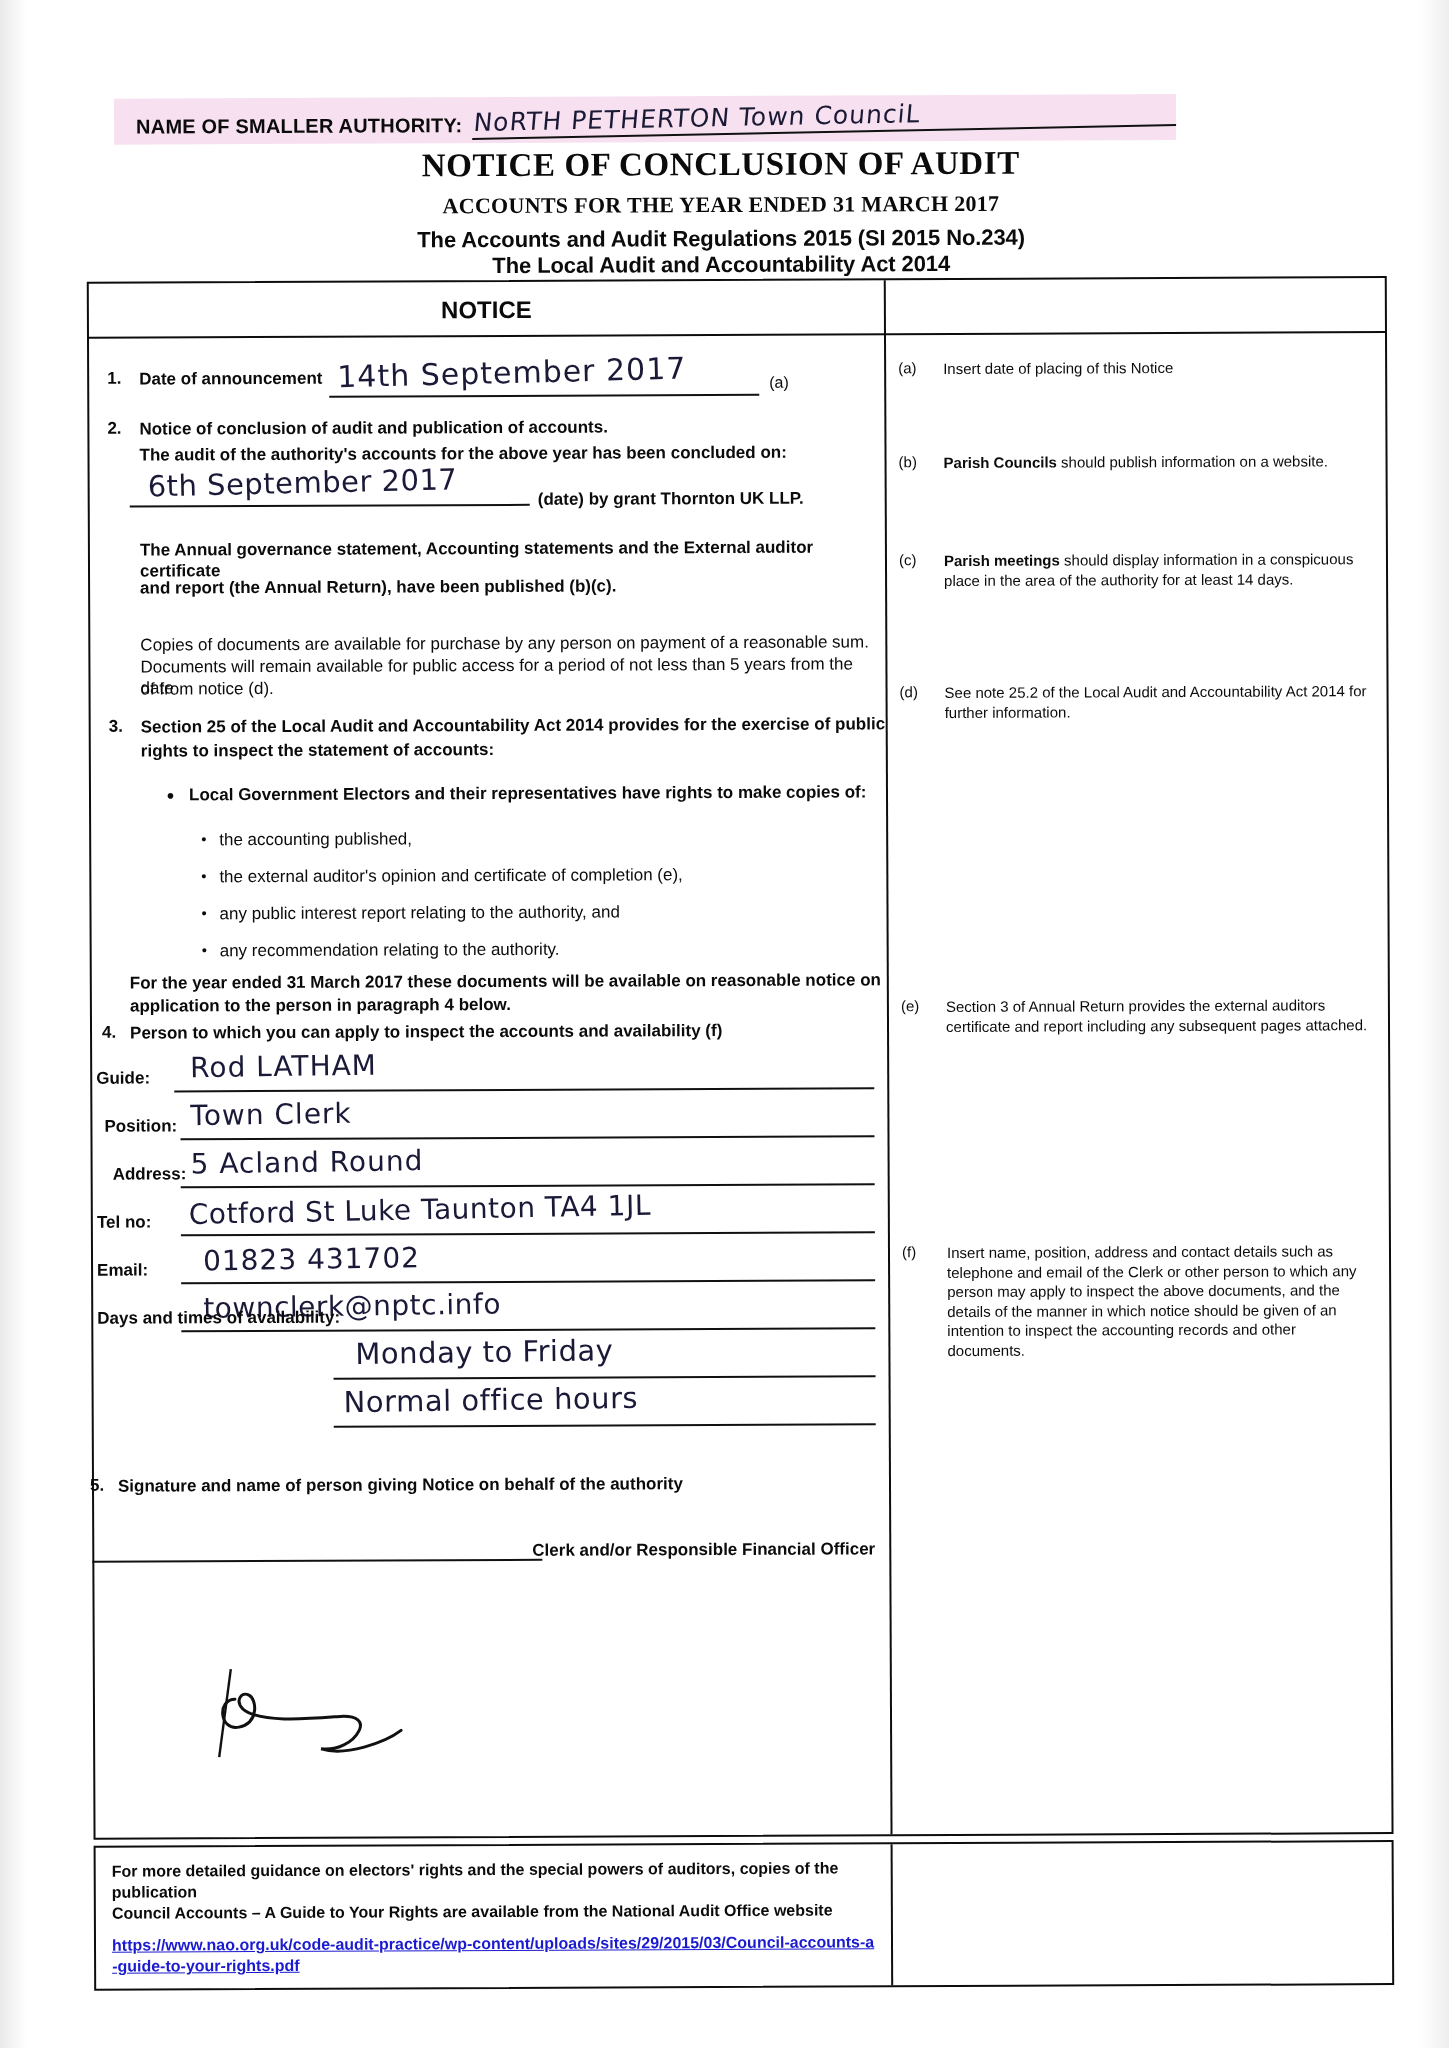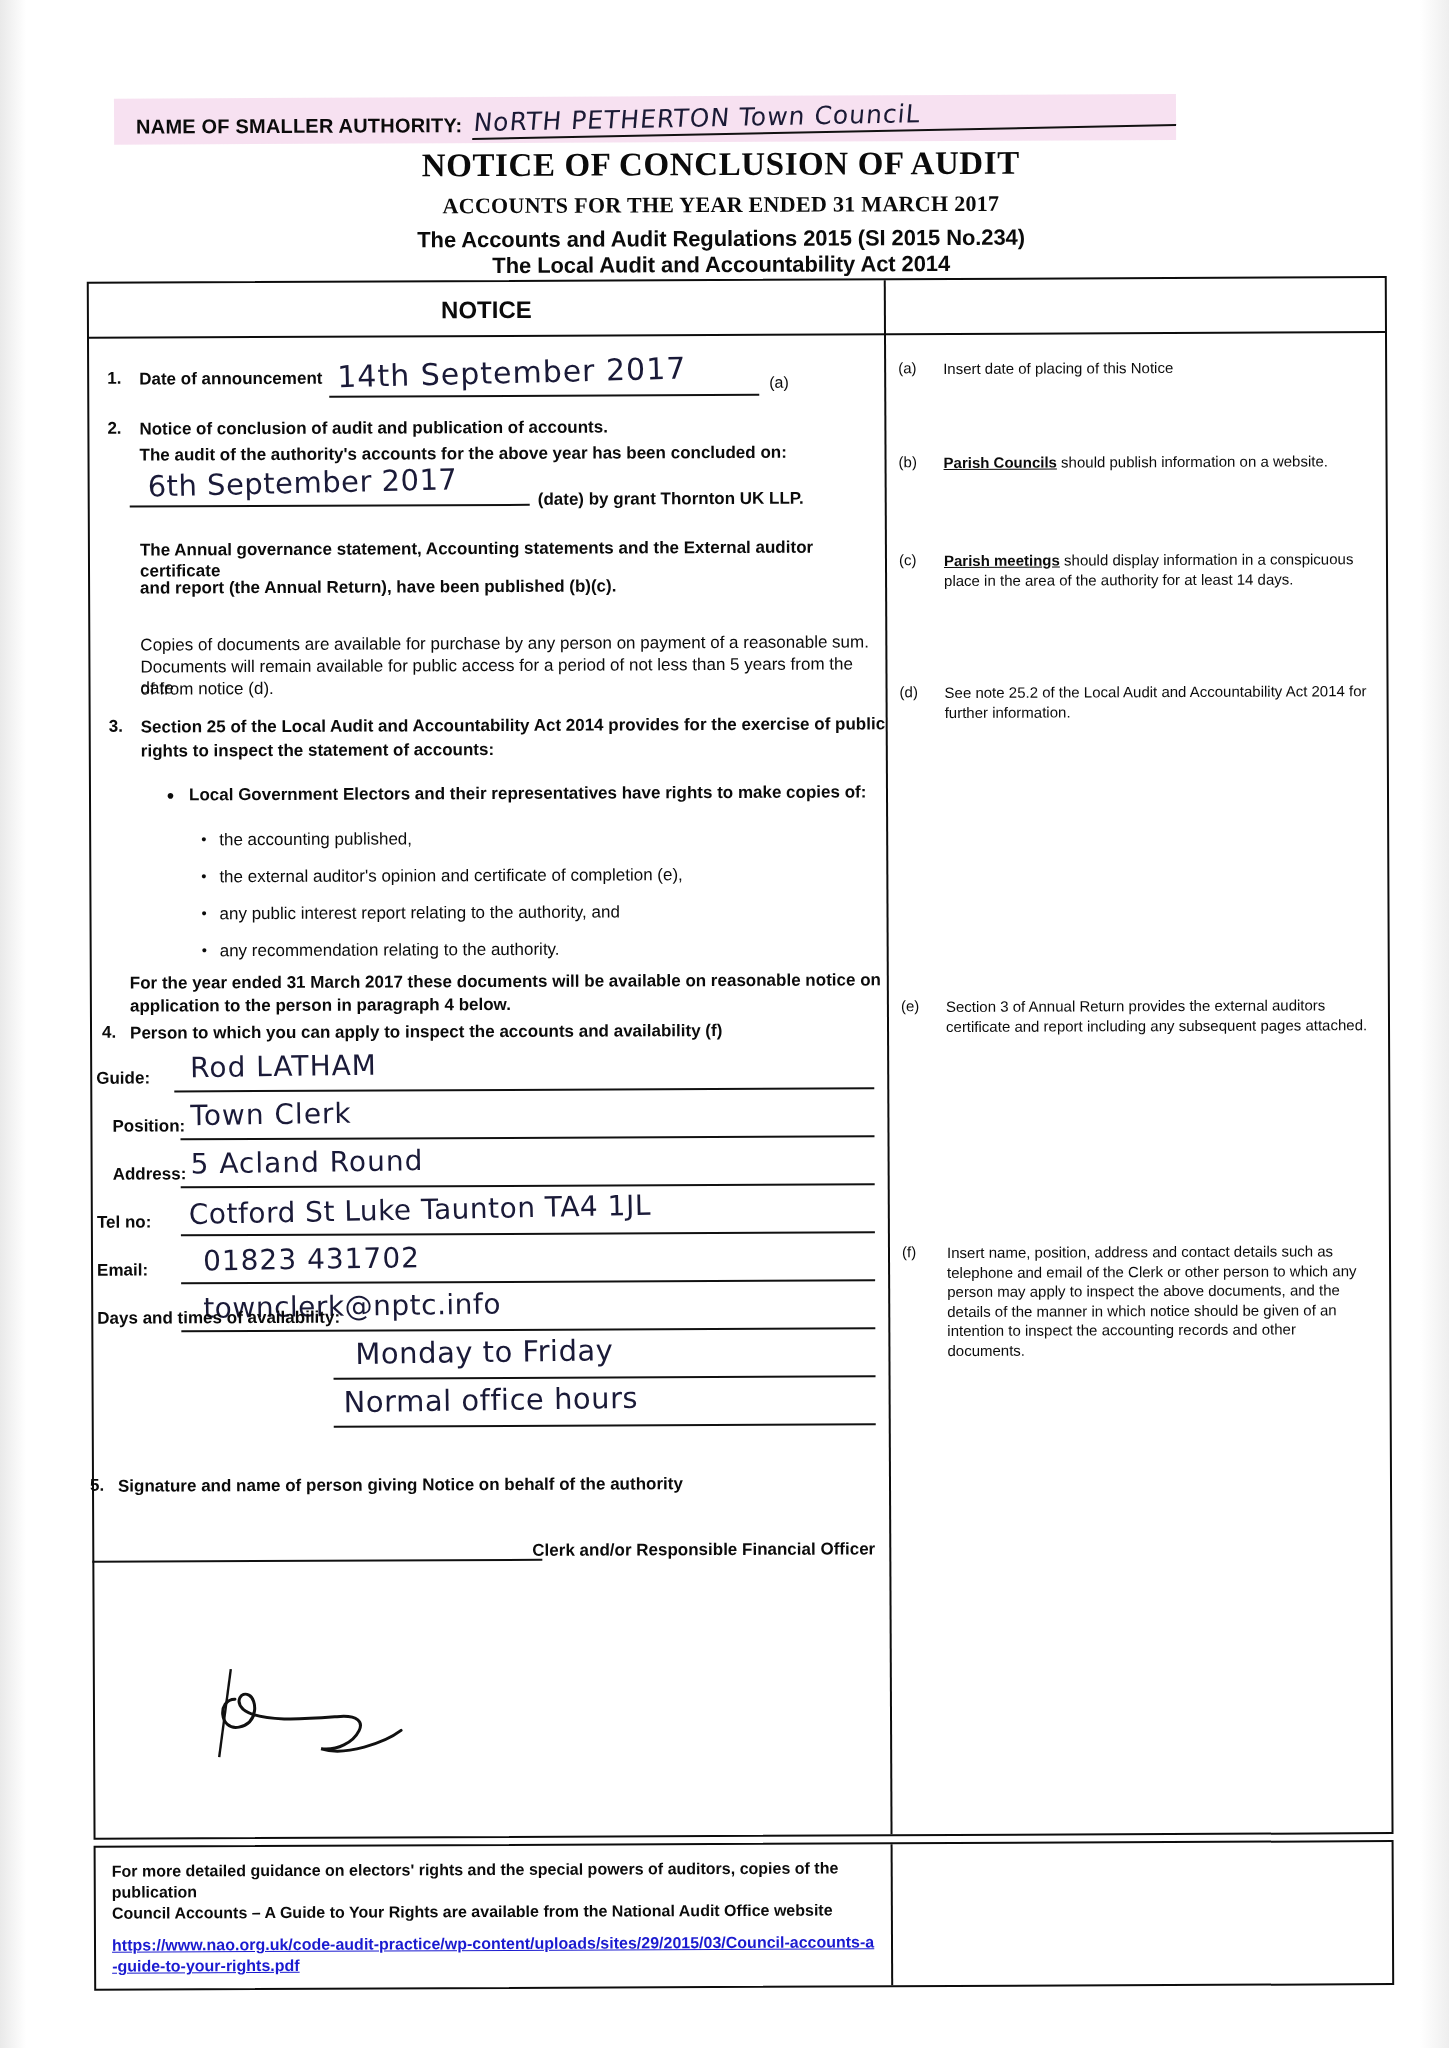--- a/index.html
+++ b/index.html
@@ -100,21 +100,21 @@
 
   .bullet { position:absolute; font-size:17px; font-weight:700; }
   .bullet:before { content:"\2022"; position:absolute; left:-22px; top:-1px; font-size:20px; }
   .subbullet { position:absolute; font-size:17px; font-weight:400; }
   .subbullet:before { content:"\2022"; position:absolute; left:-18px; top:0px; font-size:15px; }
 
   
   .note { position:absolute; width:470px; display:flex; gap:11px; }
   .note .tag { width:34px; flex:none; font-size:15px; }
   .note .txt { font-size:15px; line-height:1.30; }
-  .note .txt b { font-weight:700;text-decoration:underline; }
+  .note .txt b { font-weight:700; }
 
   
   .flabel { position:absolute; font-size:17px; font-weight:700; }
 
   
   .foot {
     position:absolute; left:90px; top:1843px; width:1300px; height:145px;
     border:2px solid #0d0d0d;
   }
   .foot-inner { position:absolute; left:0; top:0; width:795px; height:100%; padding:14px 16px 0 16px; }
@@ -191,21 +191,21 @@
       <div class="ln" style="left:38px; top:634px;">For the year ended 31 March 2017 these documents will be available on reasonable notice on</div>
       <div class="ln" style="left:38px; top:657px;">application to the person in paragraph 4 below.</div>
 
       <div class="num" style="left:10px; top:684px;">4.</div>
       <div class="ln" style="left:38px; top:684px;">Person to which you can apply to inspect the accounts and availability (f)</div>
 
       <div class="flabel" style="left:4px; top:730px;">Guide:</div>
       <div class="fill" style="left:82px; top:752px; width:700px;"></div>
       <div class="hw" style="left:98px; top:712px; font-size:28px; letter-spacing:1px; transform:rotate(-0.6deg);">Rod LATHAM</div>
 
-      <div class="flabel" style="left:20px; top:778px;text-align:right;">Position:</div>
+      <div class="flabel" style="left:12px; top:778px;text-align:right;">Position:</div>
       <div class="fill" style="left:88px; top:800px; width:694px;"></div>
       <div class="hw" style="left:98px; top:760px; font-size:28px; letter-spacing:1px; transform:rotate(-0.6deg);">Town Clerk</div>
 
       <div class="flabel" style="left:4px; top:826px;margin-left:16px;">Address:</div>
       <div class="fill" style="left:88px; top:848px; width:694px;"></div>
       <div class="hw" style="left:98px; top:808px; font-size:28px; letter-spacing:1px; transform:rotate(-0.6deg);">5 Acland Round</div>
 
       <div class="fill" style="left:88px; top:896px; width:694px;"></div>
       <div class="hw" style="left:96px; top:856px; font-size:28px; letter-spacing:.5px; transform:rotate(-0.9deg);">Cotford St Luke   Taunton  TA4 1JL</div>
 

